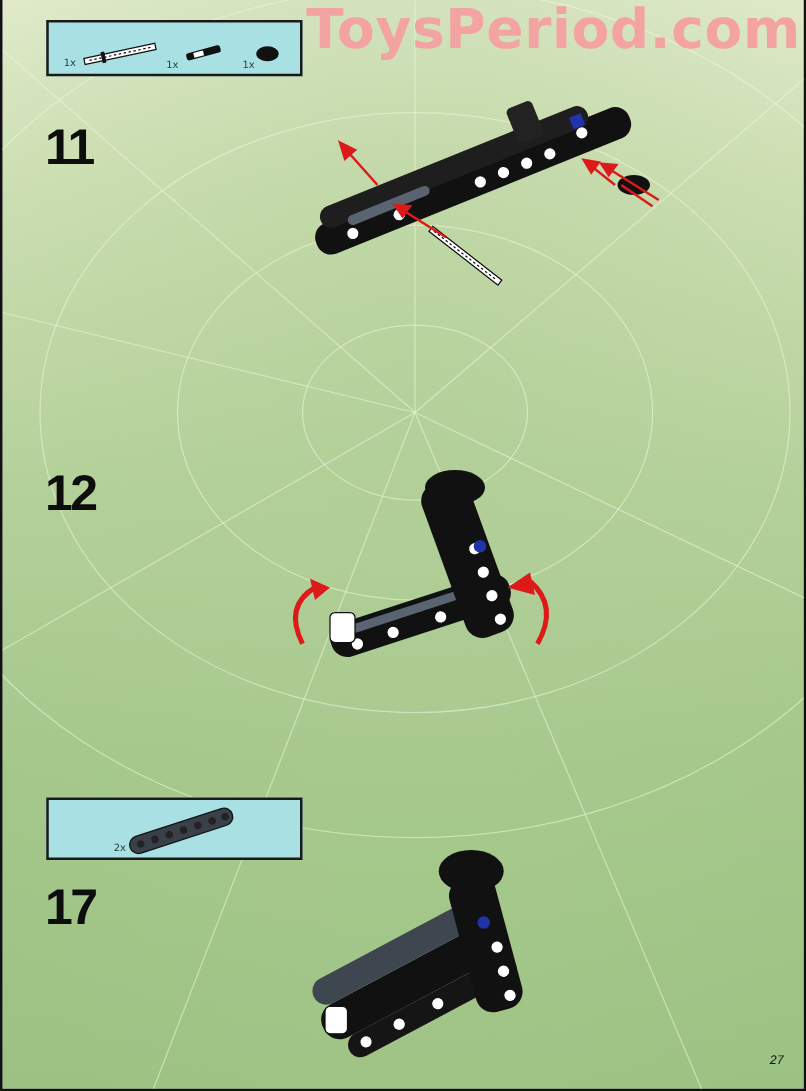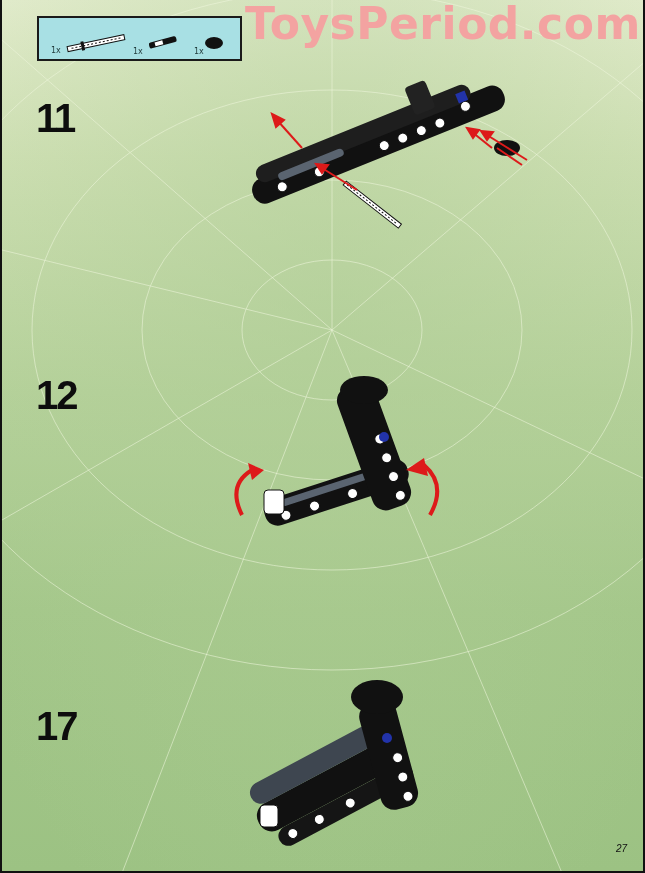--- a/index.html
+++ b/index.html
@@ -130,20 +130,37 @@
     <rect x="262" y="490" width="20" height="24" rx="4" fill="#fff" stroke="#111"></rect>
 
     <g fill="none" stroke="#dd1a1a" stroke-width="4">
       <path d="M240 515 Q225 485 250 470"></path>
       <path d="M428 515 Q445 485 422 465"></path>
     </g>
     <polygon points="246,463 262,470 250,480" fill="#dd1a1a"></polygon>
     <polygon points="404,470 422,458 426,476" fill="#dd1a1a"></polygon>
   </svg>
 
+  <div class="partsbox" style="left:35px;top:638px;width:205px;height:50px;">
+    <svg width="205" height="50" style="left:0;top:0">
+      <g transform="rotate(-18 105 25)">
+        <rect x="63" y="18" width="86" height="14" rx="7" fill="#3a4048" stroke="#111"></rect>
+        <g fill="#222">
+            <circle cx="72" cy="25" r="3"></circle>
+            <circle cx="84" cy="25" r="3"></circle>
+            <circle cx="96" cy="25" r="3"></circle>
+            <circle cx="108" cy="25" r="3"></circle>
+            <circle cx="120" cy="25" r="3"></circle>
+            <circle cx="132" cy="25" r="3"></circle>
+            <circle cx="143" cy="25" r="3"></circle>
+          </g>
+      </g>
+    </svg>
+    <span class="qty" style="left:52px;top:34px;">2x</span>
+  </div>
 
   <div class="step" style="left:34px;top:706px;">17</div>
 
   <svg width="645" height="873" style="left:0;top:0">
     <g transform="rotate(-28 330 790)">
       <rect x="250" y="770" width="160" height="30" rx="14" fill="#111"></rect>
       <rect x="255" y="748" width="140" height="22" rx="11" fill="#3e4650"></rect>
       <rect x="260" y="800" width="150" height="20" rx="10" fill="#151515"></rect>
       <g fill="#fff" stroke="#111">
           <circle cx="275" cy="810" r="5"></circle>

